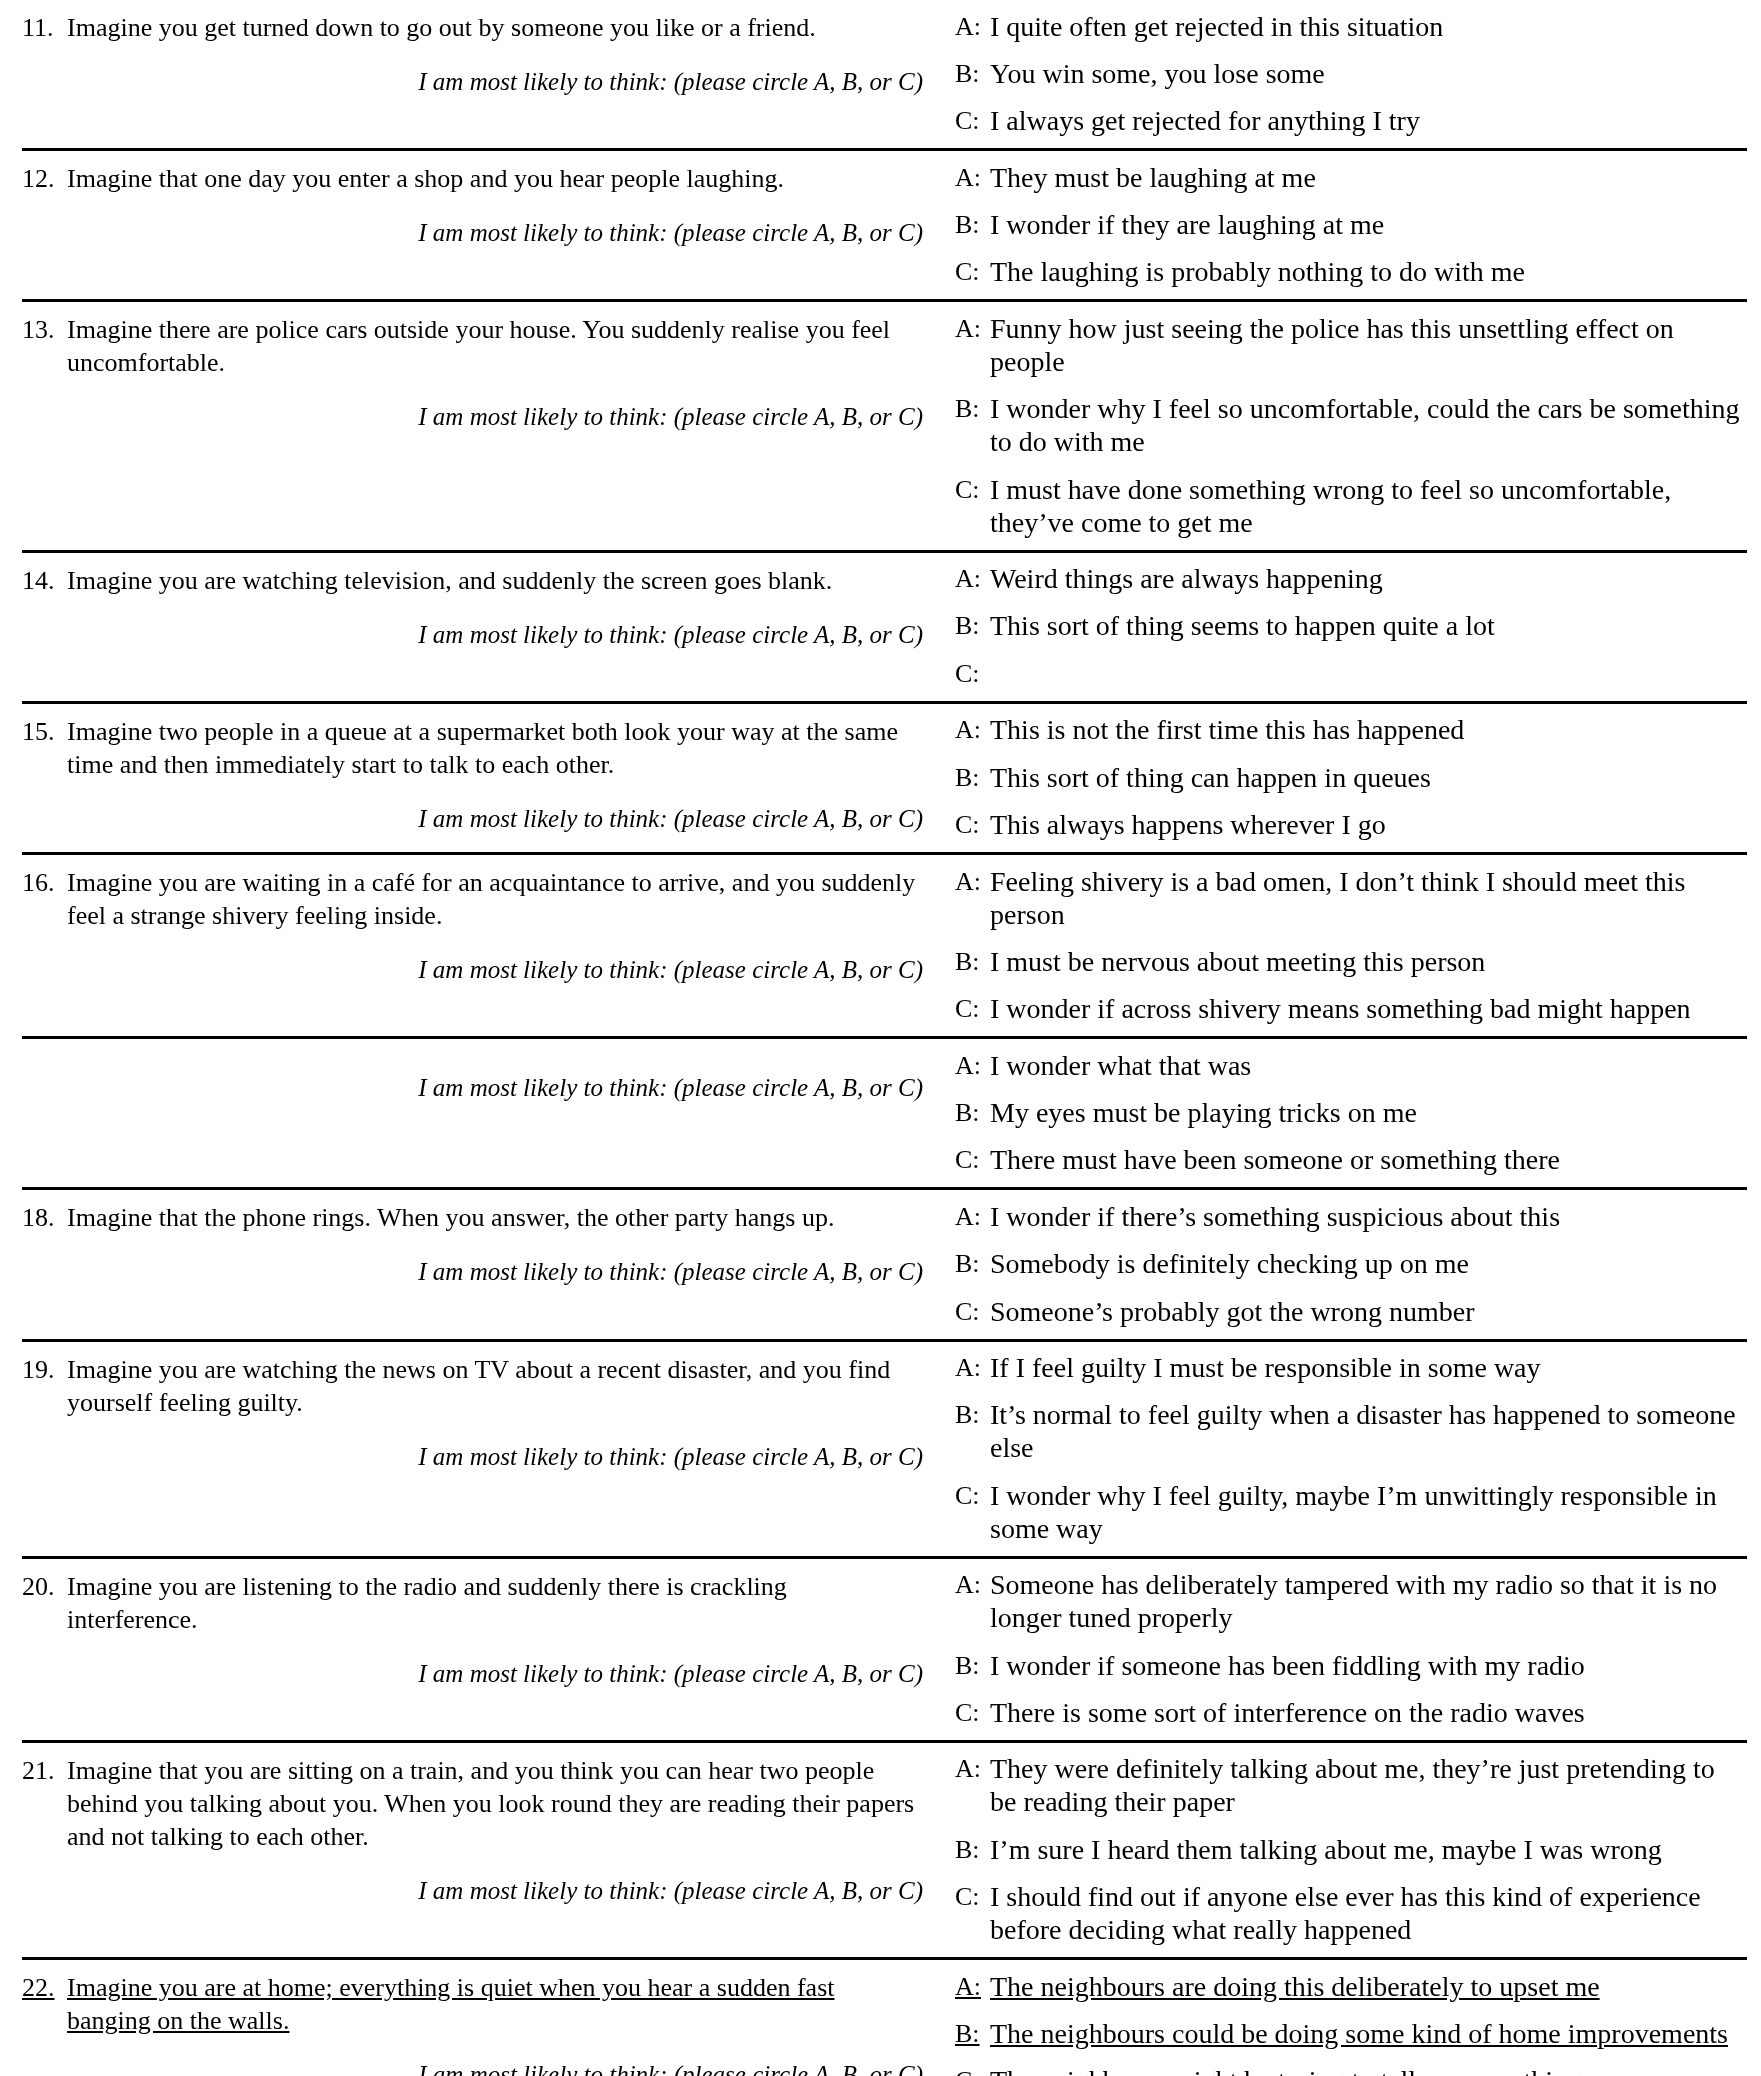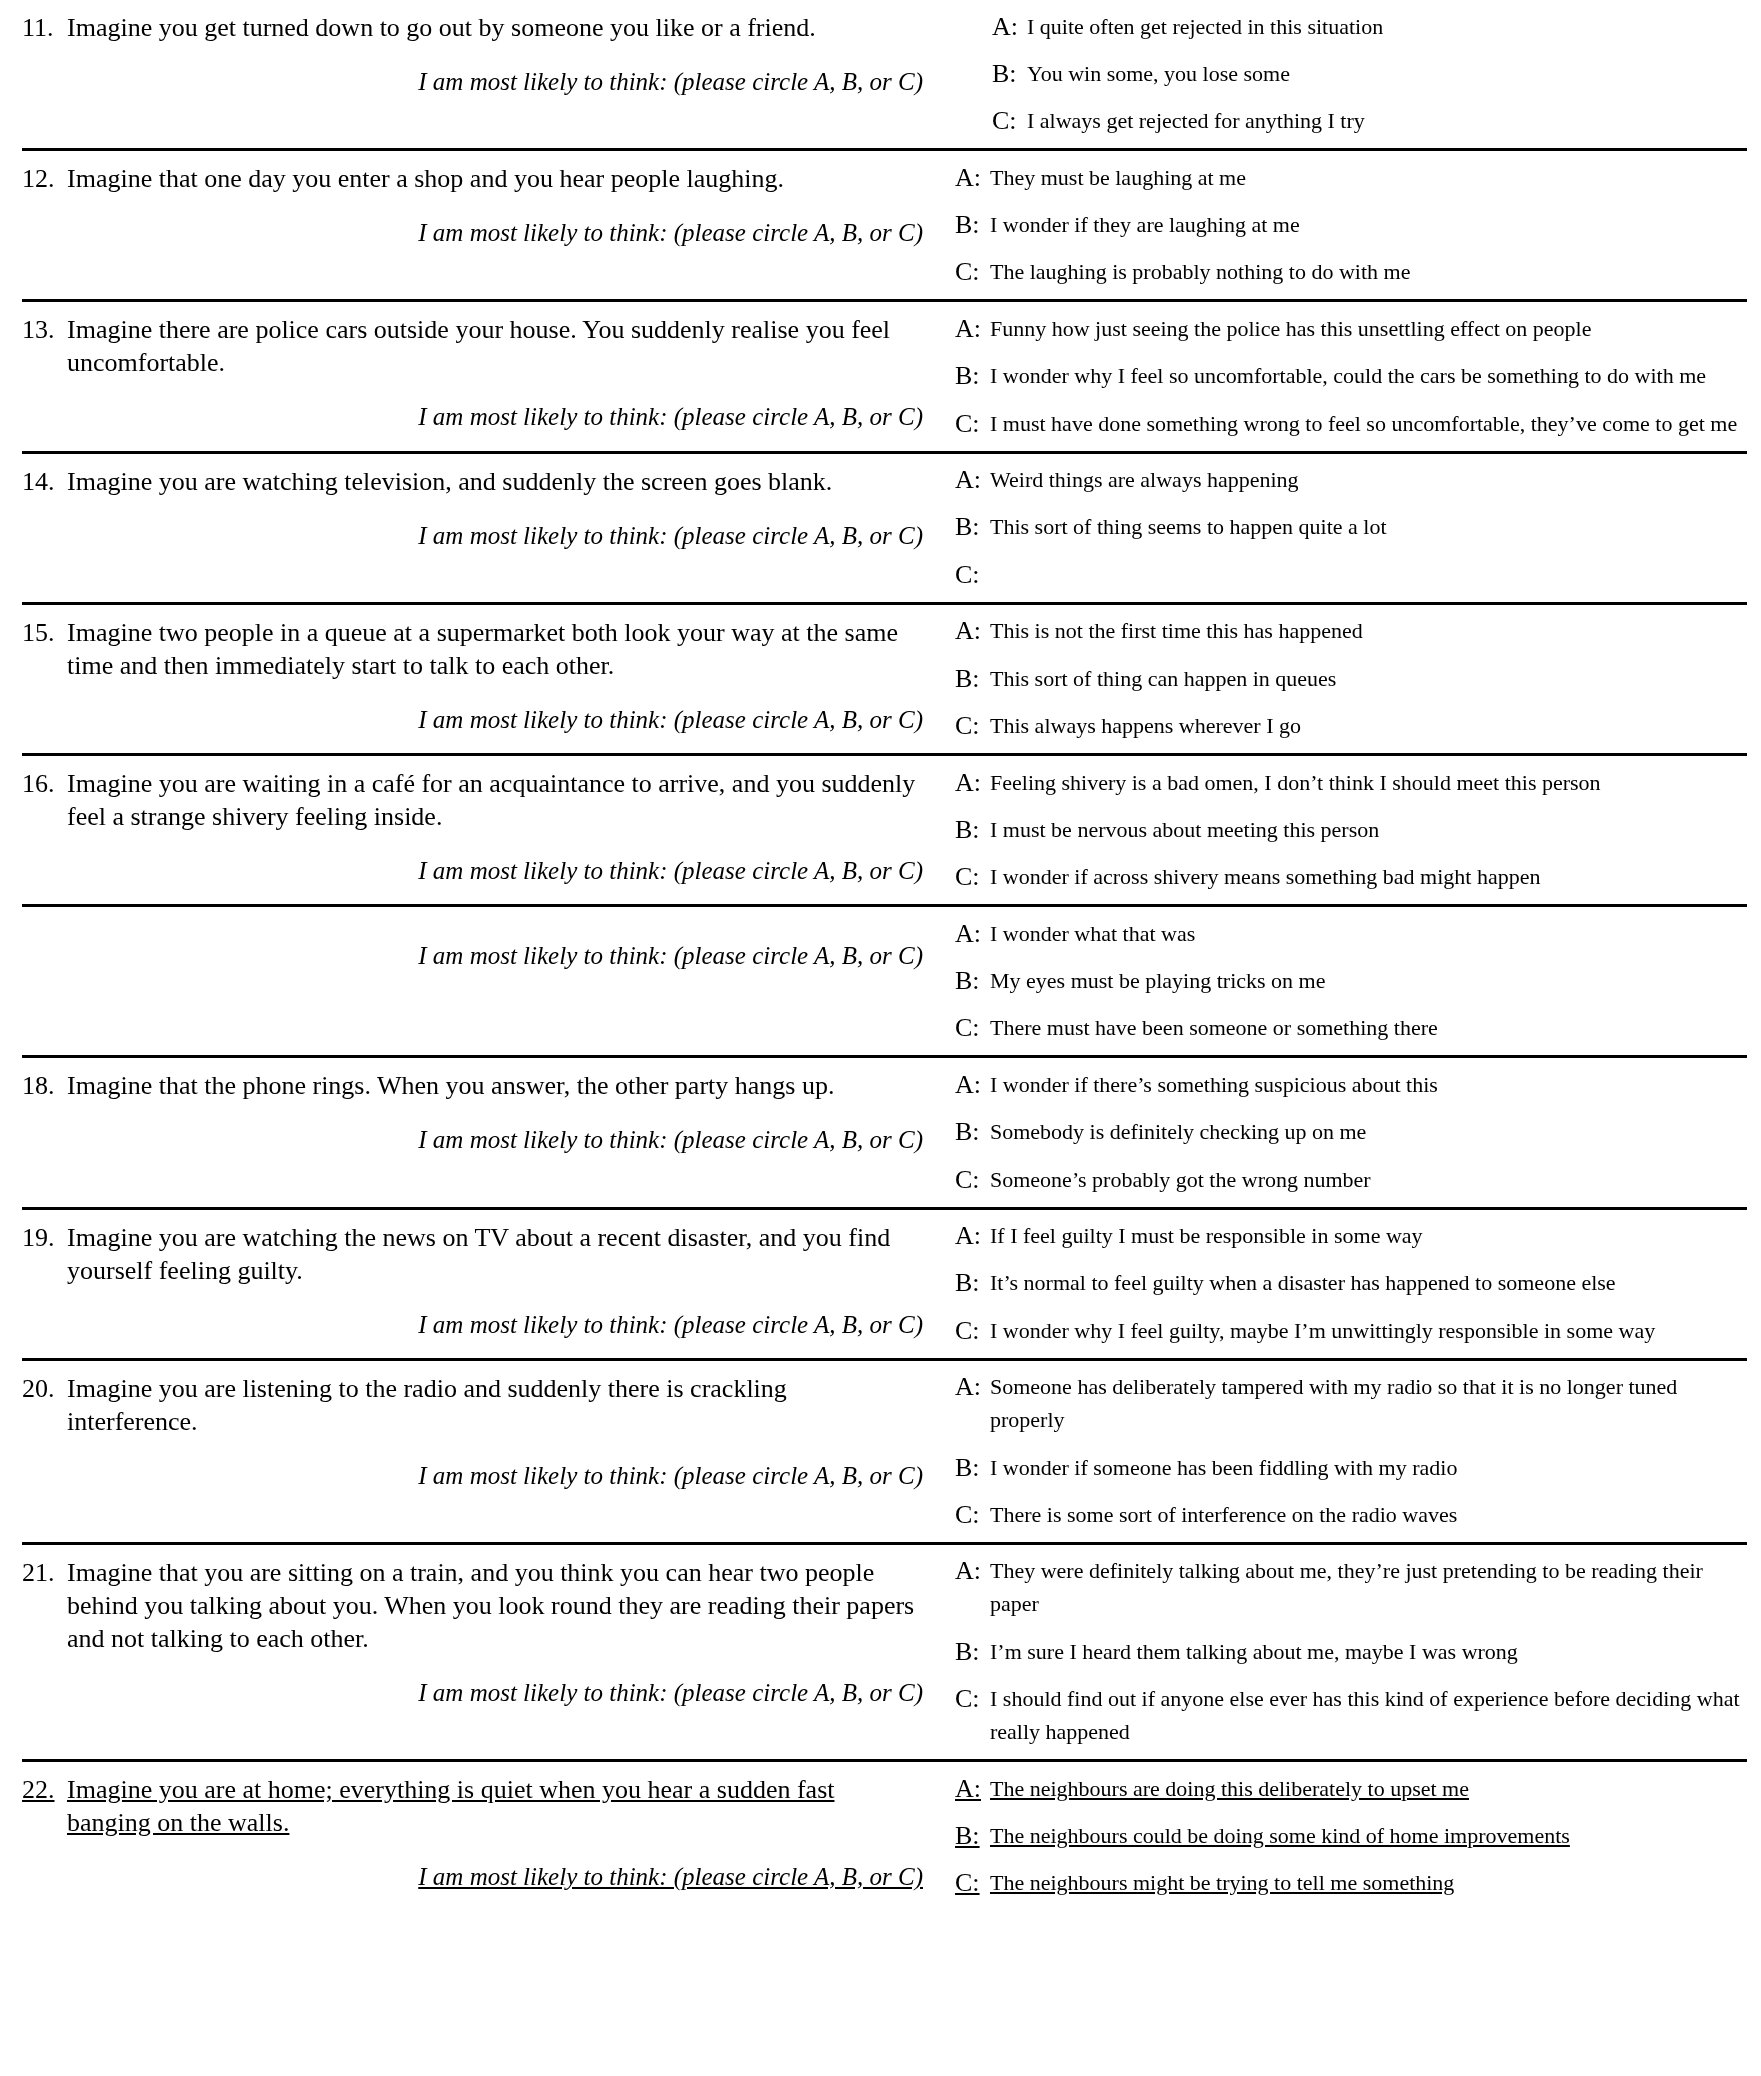--- a/index.html
+++ b/index.html
@@ -21,21 +21,20 @@
   }
   .item {
     display: flex;
     flex-direction: row;
     align-items: flex-start;
     border-bottom: 3.2px solid #000;
     box-sizing: border-box;
   }
   .item.first {
     border-top: 0;
-    gap: 37px;
   }
   .item.last {
     border-bottom: 0;
     text-decoration: underline;
   }
   
   .scenario {
     width: 933px;
     flex: 0 0 933px;
     box-sizing: border-box;
@@ -80,21 +79,21 @@
   .option:last-child {
     margin-bottom: 0;
   }
   .opt-key {
     flex: 0 0 35px;
     width: 35px;
     font-size: 26px;
     line-height: 33px;
   }
   .opt-text {
-    font-size: 22px;
+    font-size: 28px;
     line-height: 33px;
   }
 </style>
 </head>
 <body>
 
 <div class="sheet">
     <div class="item first">
       <div class="scenario">
         <div class="scenario-line">

